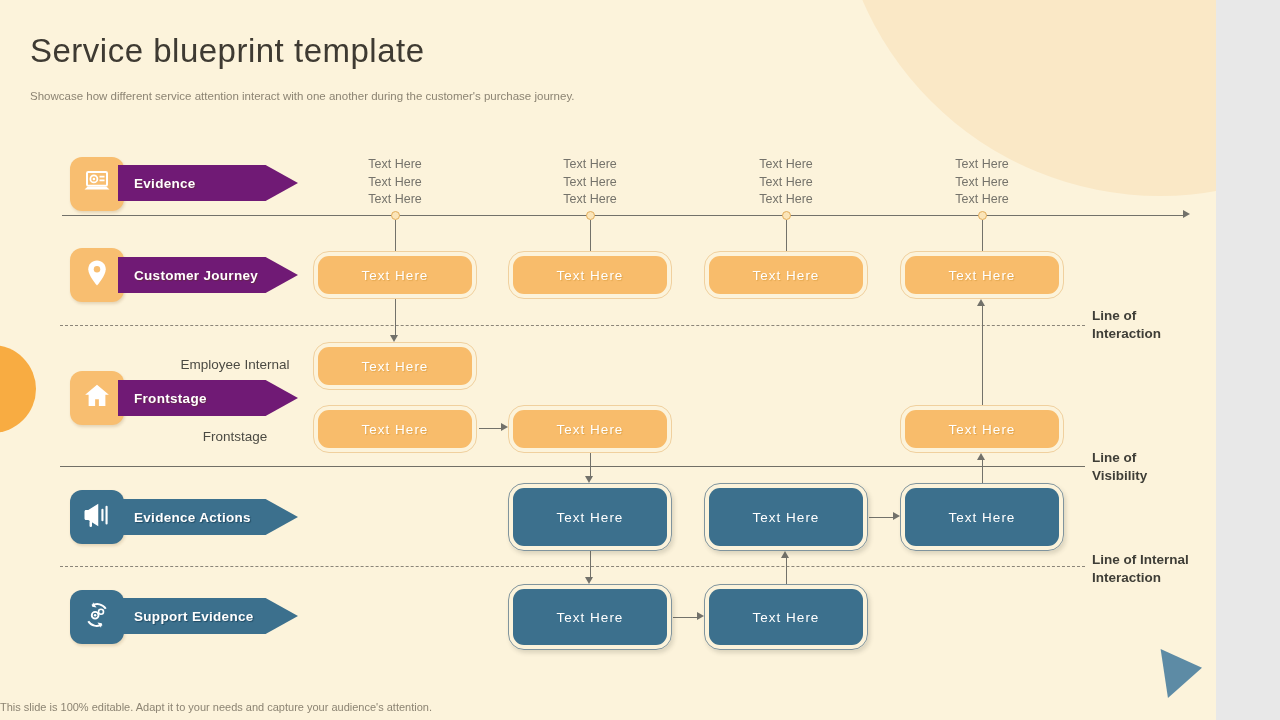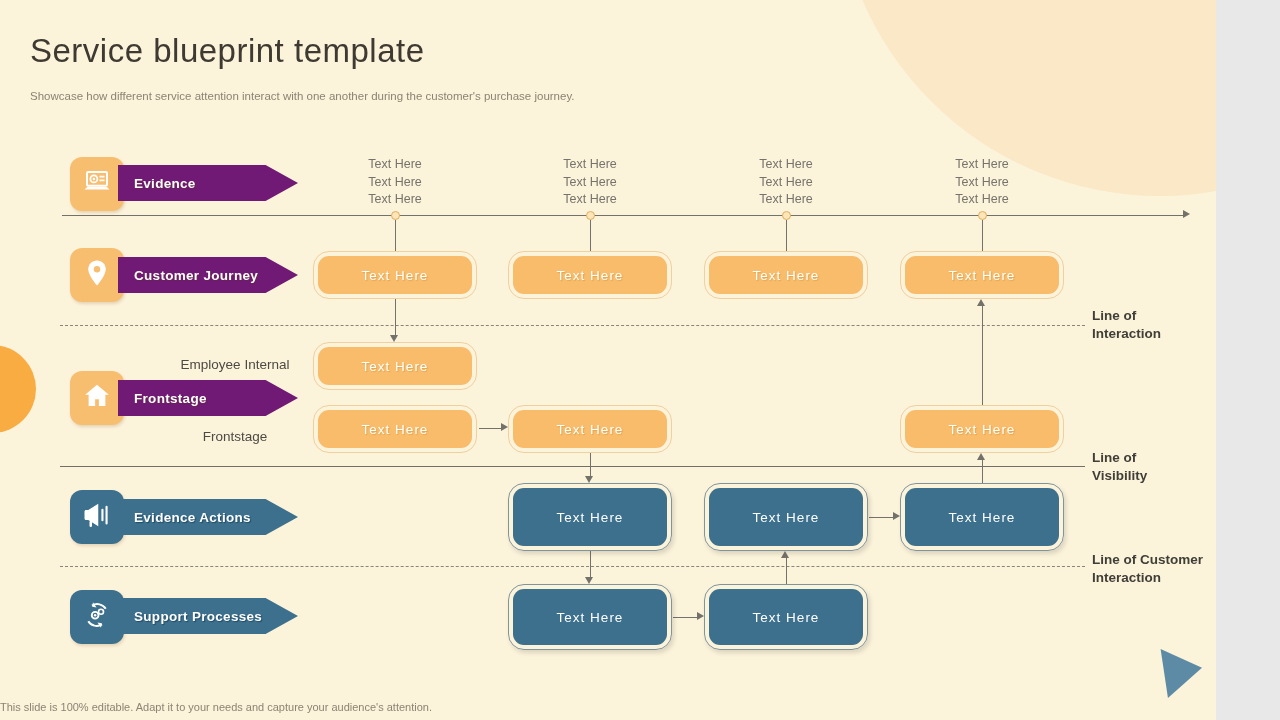--- a/index.html
+++ b/index.html
@@ -123,21 +123,21 @@
           <path d="M8.8 1.8 8.2 5.4 11.6 6z" fill="#fff"></path>
           <path d="M5 17a8 8 0 0 0 11 2.5" fill="none" stroke="#fff" stroke-width="1.6"></path>
           <path d="M15.2 22.2l.6-3.6-3.4-.6z" fill="#fff"></path>
           <circle cx="10.5" cy="12.2" r="2.7" fill="none" stroke="#fff" stroke-width="1.5"></circle>
           <circle cx="10.5" cy="12.2" r="1" fill="#fff"></circle>
           <circle cx="15.2" cy="9.4" r="2" fill="none" stroke="#fff" stroke-width="1.3"></circle>
         </svg>
     </span>
   </div>
   <div class="banner teal" style="top:598px">
-    <span>Support Processes</span>
+    <span>Support Evidence</span>
   </div>
 
   <div class="evidence-stack" style="left:313px">
     <div>Text Here</div>
     <div>Text Here</div>
     <div>Text Here</div>
   </div>
   <div class="evidence-stack" style="left:508px">
     <div>Text Here</div>
     <div>Text Here</div>
@@ -167,21 +167,21 @@
 
   <div class="dashline" style="left:60px;top:325px;width:1025px"></div>
   <div class="sep-label" style="top:307px">Line of
 Interaction</div>
 
   <div class="hline" style="left:60px;top:466px;width:1025px;background:#716F66"></div>
   <div class="sep-label" style="top:449px">Line of
 Visibility</div>
 
   <div class="dashline" style="left:60px;top:566px;width:1025px"></div>
-  <div class="sep-label" style="top:551px">Line of Customer
+  <div class="sep-label" style="top:551px">Line of Internal
 Interaction</div>
 
   <div class="vline" style="left:395px;top:299px;height:37px"></div>
   <div class="arr arr-down" style="left:390px;top:335px"></div>
 
   <div class="hline" style="left:479px;top:428px;width:23px"></div>
   <div class="arr arr-right" style="left:501px;top:423px"></div>
 
   <div class="vline" style="left:590px;top:453px;height:24px"></div>
   <div class="arr arr-down" style="left:585px;top:476px"></div>

